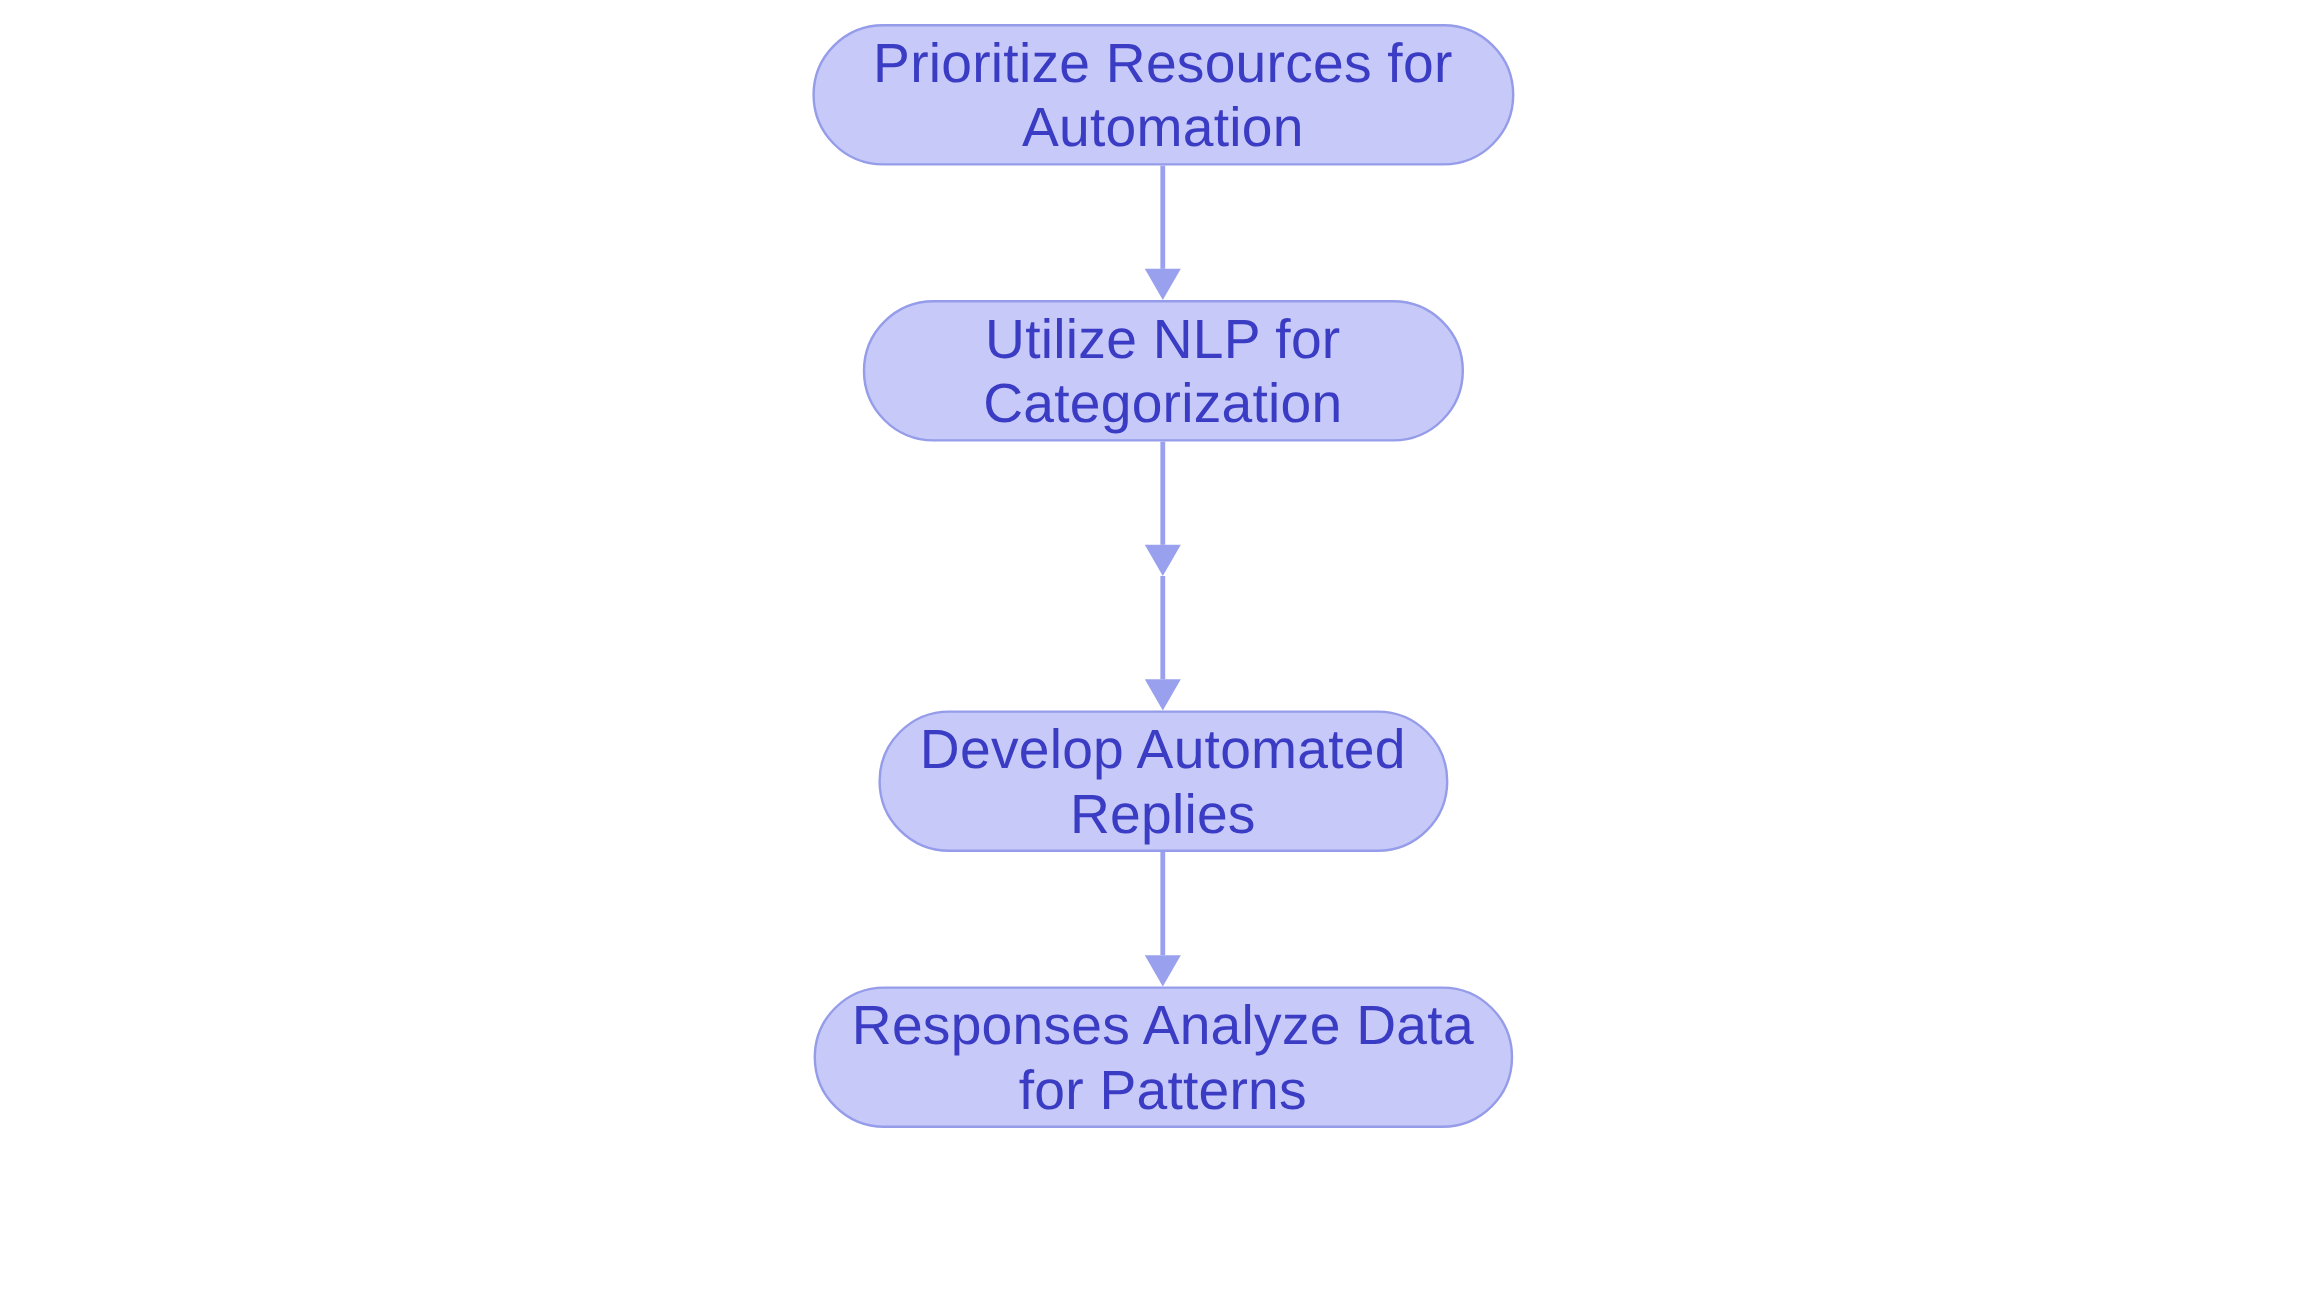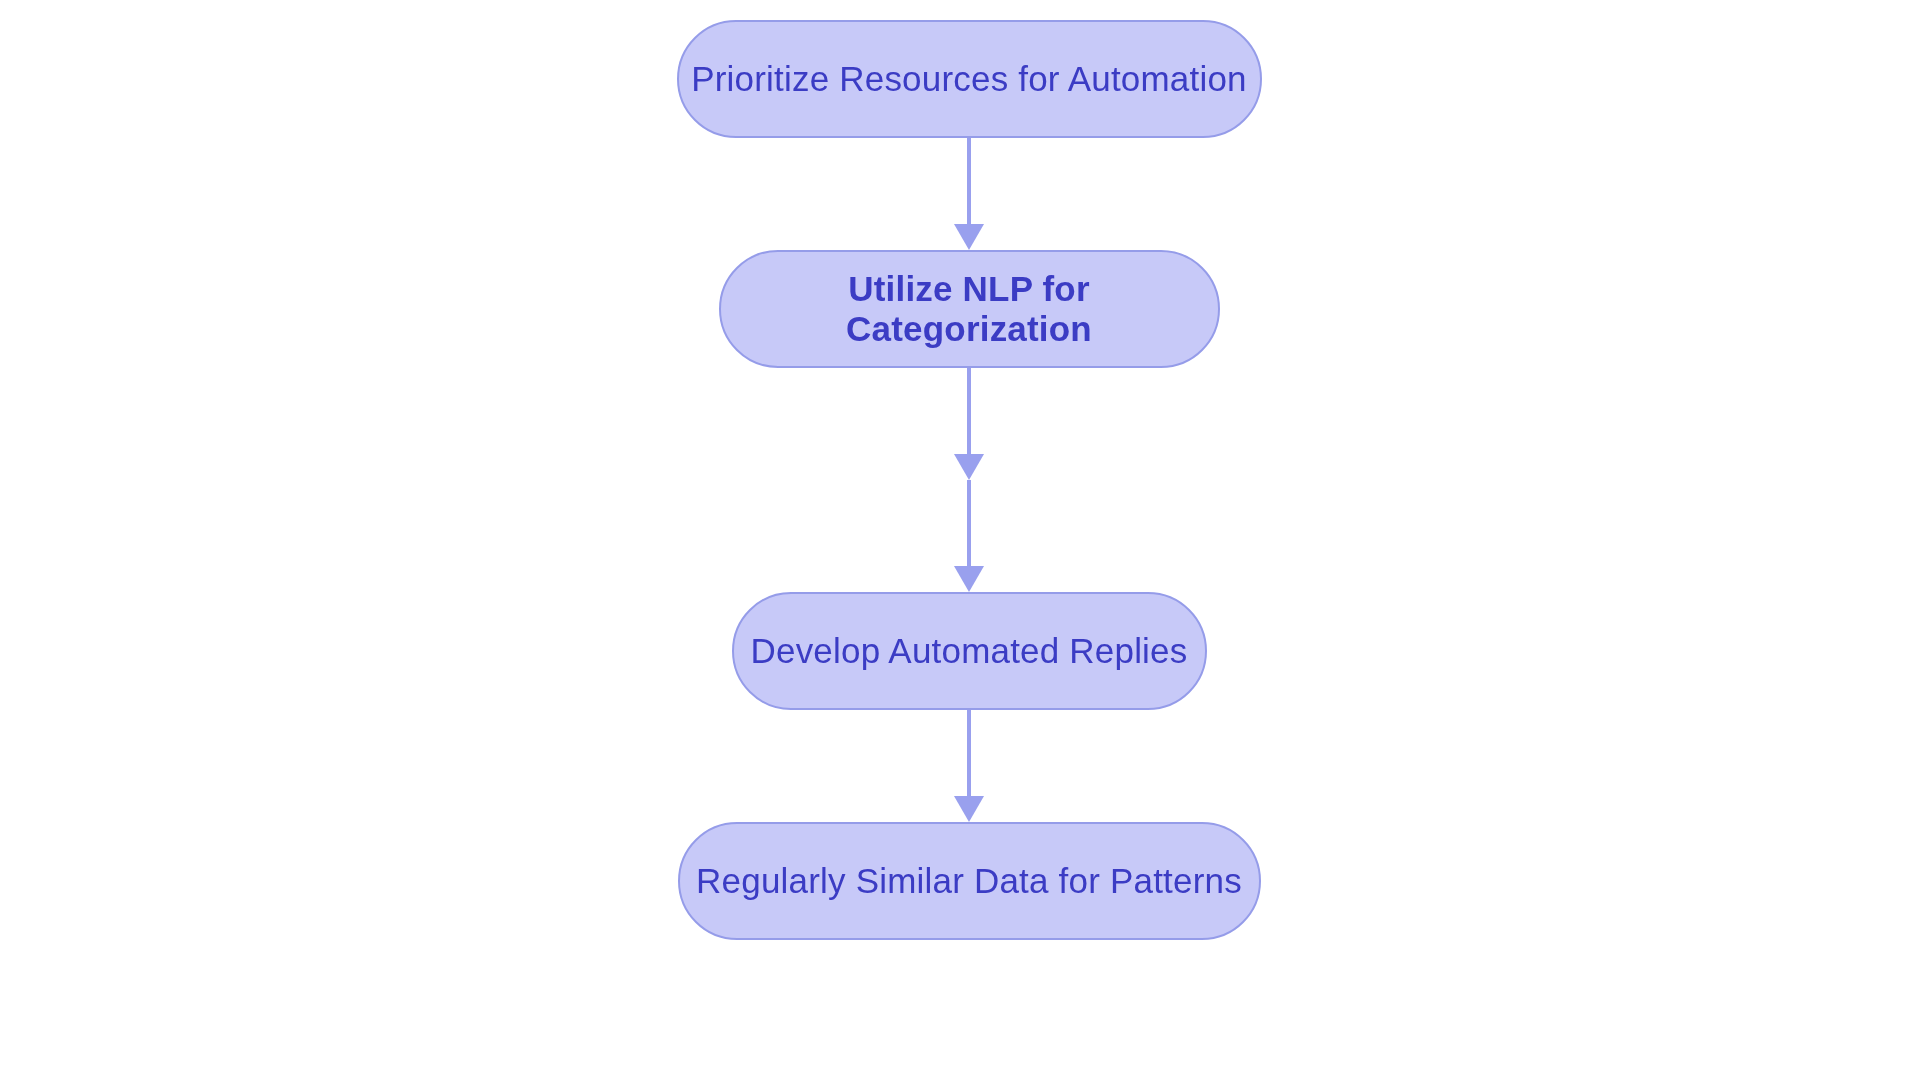--- a/index.html
+++ b/index.html
@@ -24,30 +24,30 @@
   }
 
   .node {
     height: 118px;
     border-radius: 60px;
     background: var(--node-fill, #c7c9f8);
     border: 2px solid var(--node-border, #959ce9);
     display: flex;
     align-items: center;
     justify-content: center;
-    font-size: 35px;
+    font-size: 46px;
     font-weight: 500;
     color: var(--node-text, #3b3cc4);
     text-align: center;
     letter-spacing: 0.2px;
     flex: 0 0 auto;
   }
 
   .node-1 { width: 585px; }
-  .node-2 { width: 501px; font-weight: bold; }
+  .node-2 { width: 501px; }
   .node-3 { width: 452px; }
   .node-4 { width: 475px; }
   .node-5 { width: 583px; }
 
   .arrow {
     height: 112px;
     width: 30px;
     display: flex;
     flex-direction: column;
     align-items: center;
@@ -100,16 +100,16 @@
   <div class="node node-4">
     <span>Develop Automated Replies</span>
   </div>
 
   <div class="arrow">
     <div class="shaft"></div>
     <div class="head"></div>
   </div>
 
   <div class="node node-5">
-    <span>Regularly Similar Data for Patterns</span>
+    <span>Responses Analyze Data for Patterns</span>
   </div>
 
 </div>
 
 </body></html>

